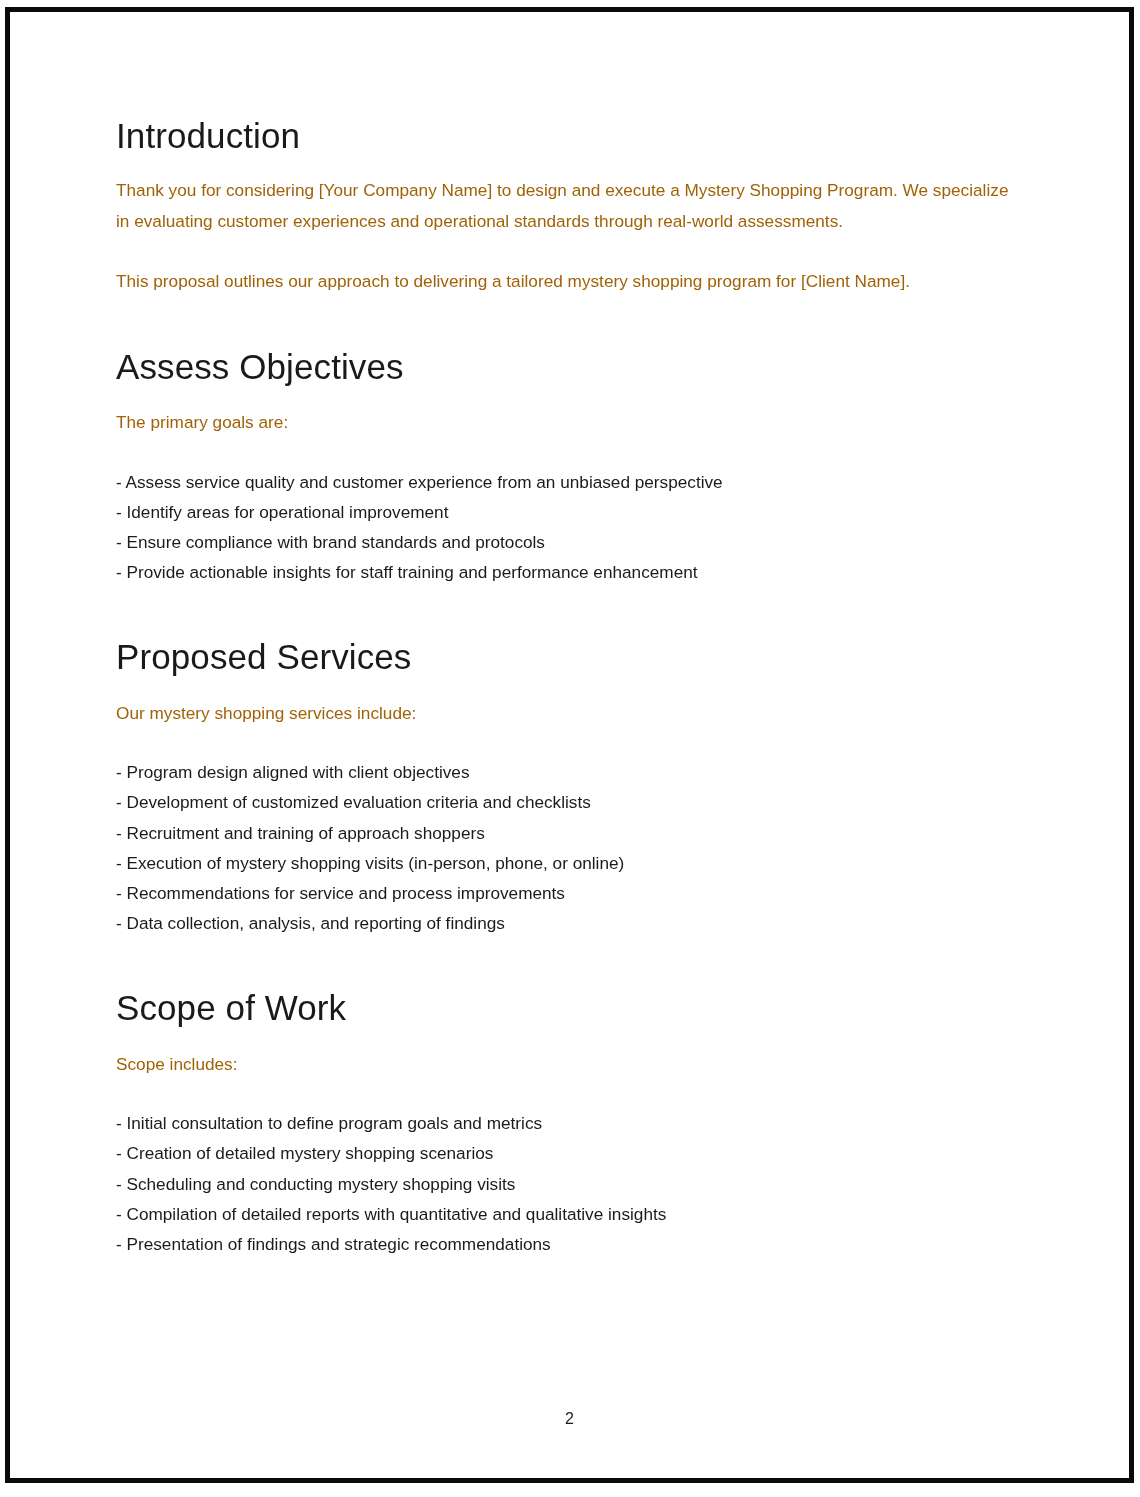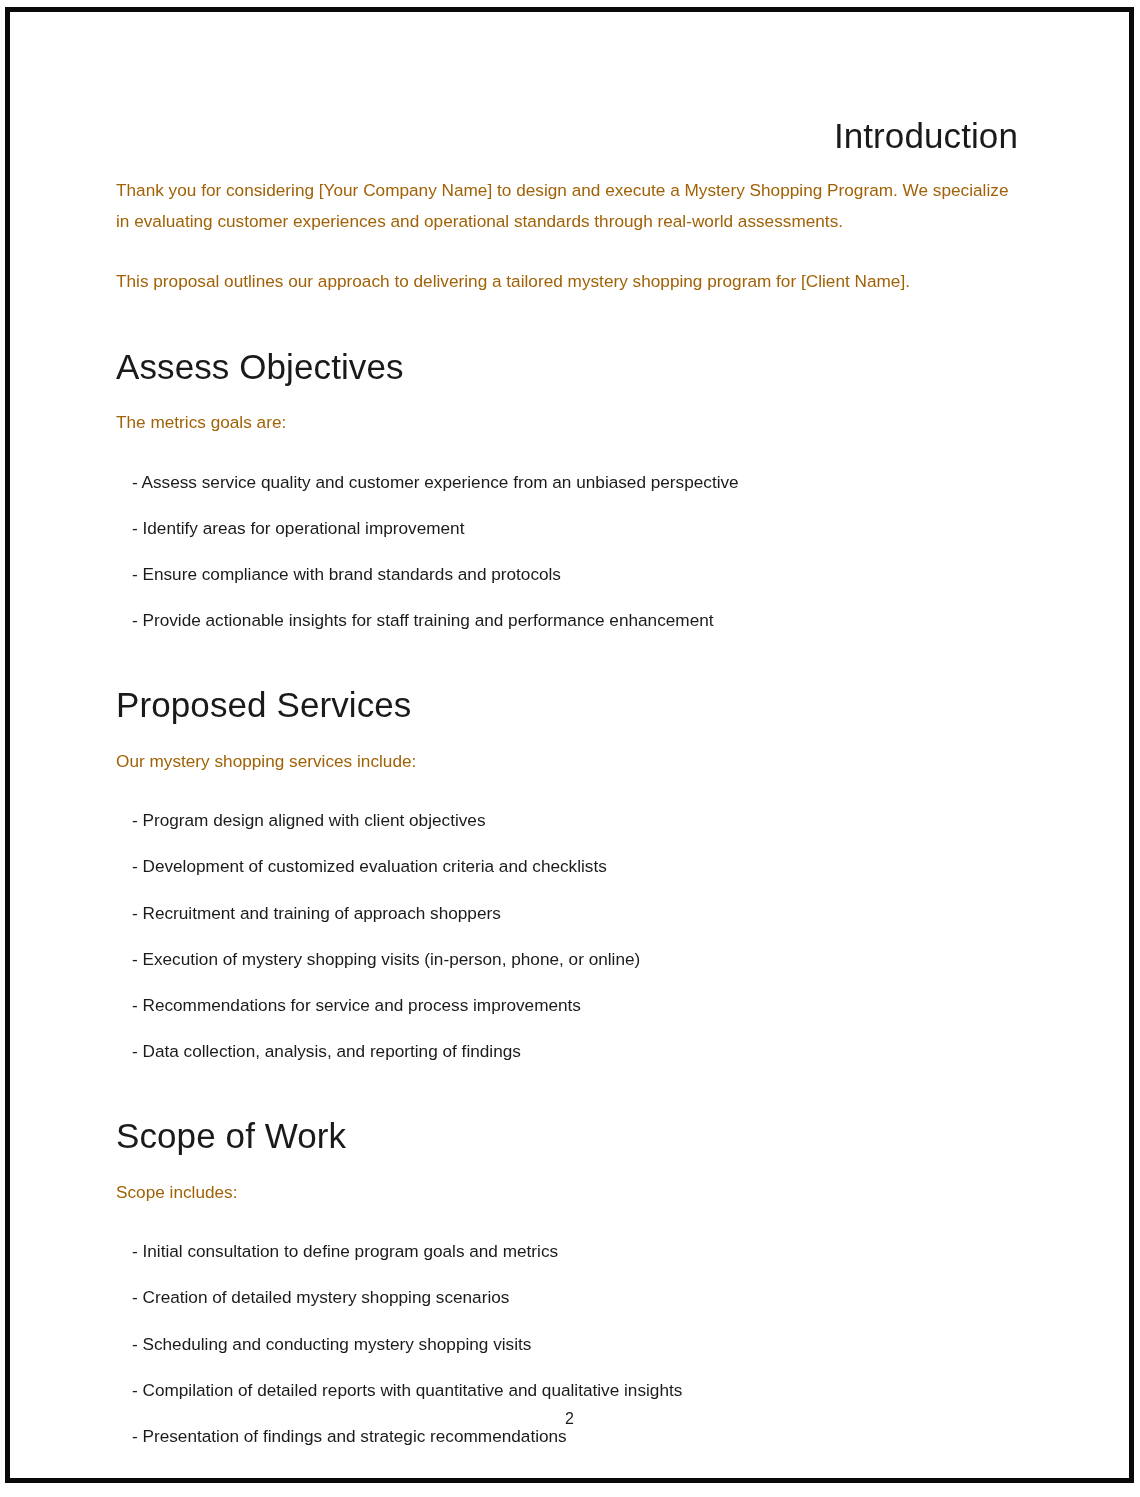--- a/index.html
+++ b/index.html
@@ -42,21 +42,20 @@
     padding: 0;
     line-height: 1.18;
     letter-spacing: 0.1px;
   }
 
   .heading-block {
     margin-top: 49px;
   }
   .heading-block.first {
     margin-top: 0;
-    text-align: right;
   }
 
   p.para {
     font-size: 17.2px;
     font-weight: 400;
     color: #a16207;
     line-height: 30.5px;
     margin: 0;
     padding: 0;
     letter-spacing: 0.01px;
@@ -76,21 +75,21 @@
     list-style: none;
     margin: 0;
     padding: 0;
     margin-top: 29px;
   }
   ul.dash-list li {
     font-size: 17.2px;
     font-weight: 400;
     color: #1b1b1b;
     line-height: 30.2px;
-    margin: 16px;
+    margin: 0;
     padding: 0;
     white-space: nowrap;
   }
 
   .page-number {
     position: absolute;
     left: 0;
     right: 0;
     top: 1398px;
     text-align: center;
@@ -111,21 +110,21 @@
         <h1 class="doc-heading">Introduction</h1>
       </div>
       <p class="para intro-first">Thank you for considering [Your Company Name] to design and execute a Mystery Shopping Program. We specialize in evaluating customer experiences and operational standards through real-world assessments.</p>
       <p class="para intro-second">This proposal outlines our approach to delivering a tailored mystery shopping program for [Client Name].</p>
     </section>
 
     <section>
       <div class="heading-block">
         <h1 class="doc-heading">Assess Objectives</h1>
       </div>
-      <p class="para lead">The metrics goals are:</p>
+      <p class="para lead">The primary goals are:</p>
       <ul class="dash-list">
         <li>- Assess service quality and customer experience from an unbiased perspective</li>
         <li>- Identify areas for operational improvement</li>
         <li>- Ensure compliance with brand standards and protocols</li>
         <li>- Provide actionable insights for staff training and performance enhancement</li>
       </ul>
     </section>
 
     <section>
       <div class="heading-block">

